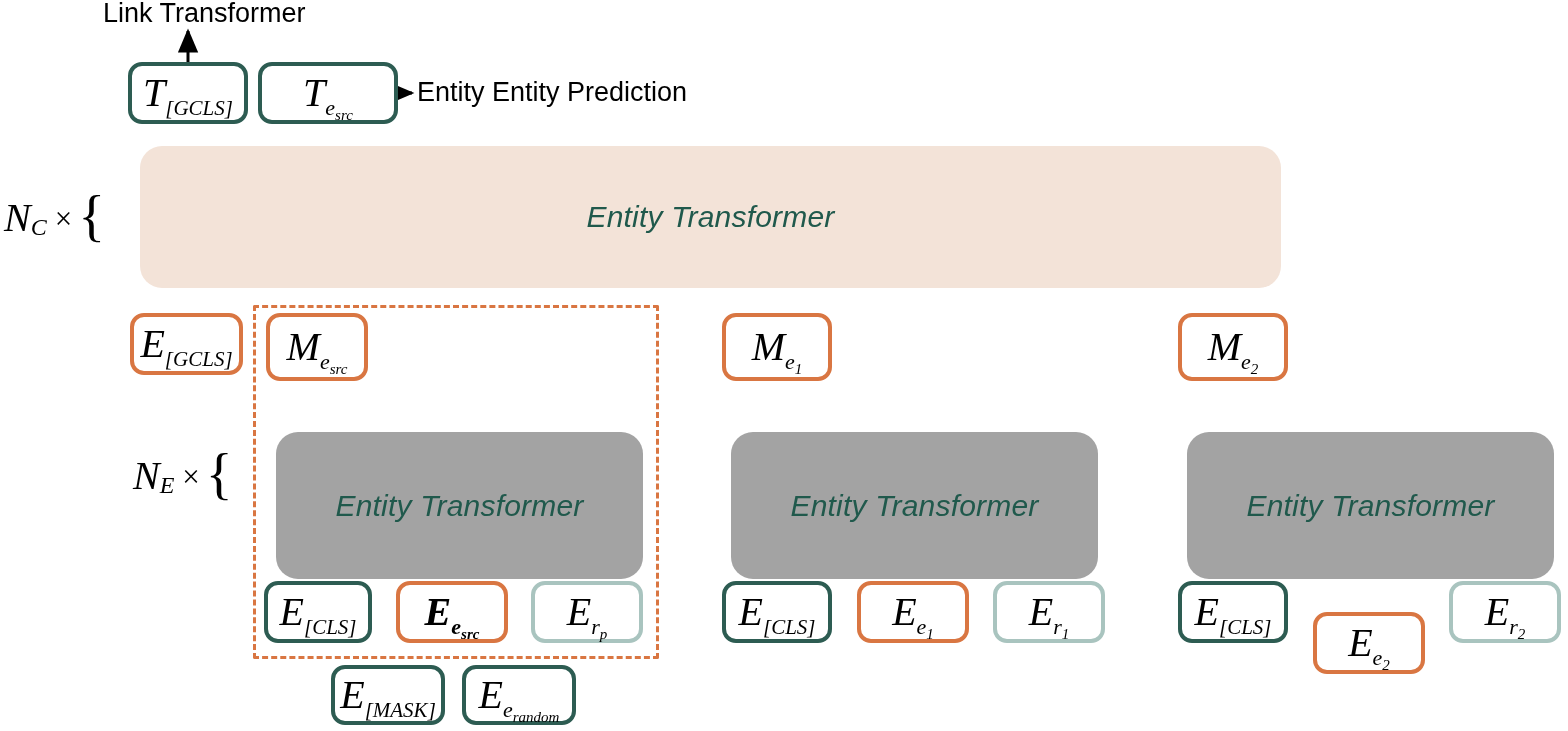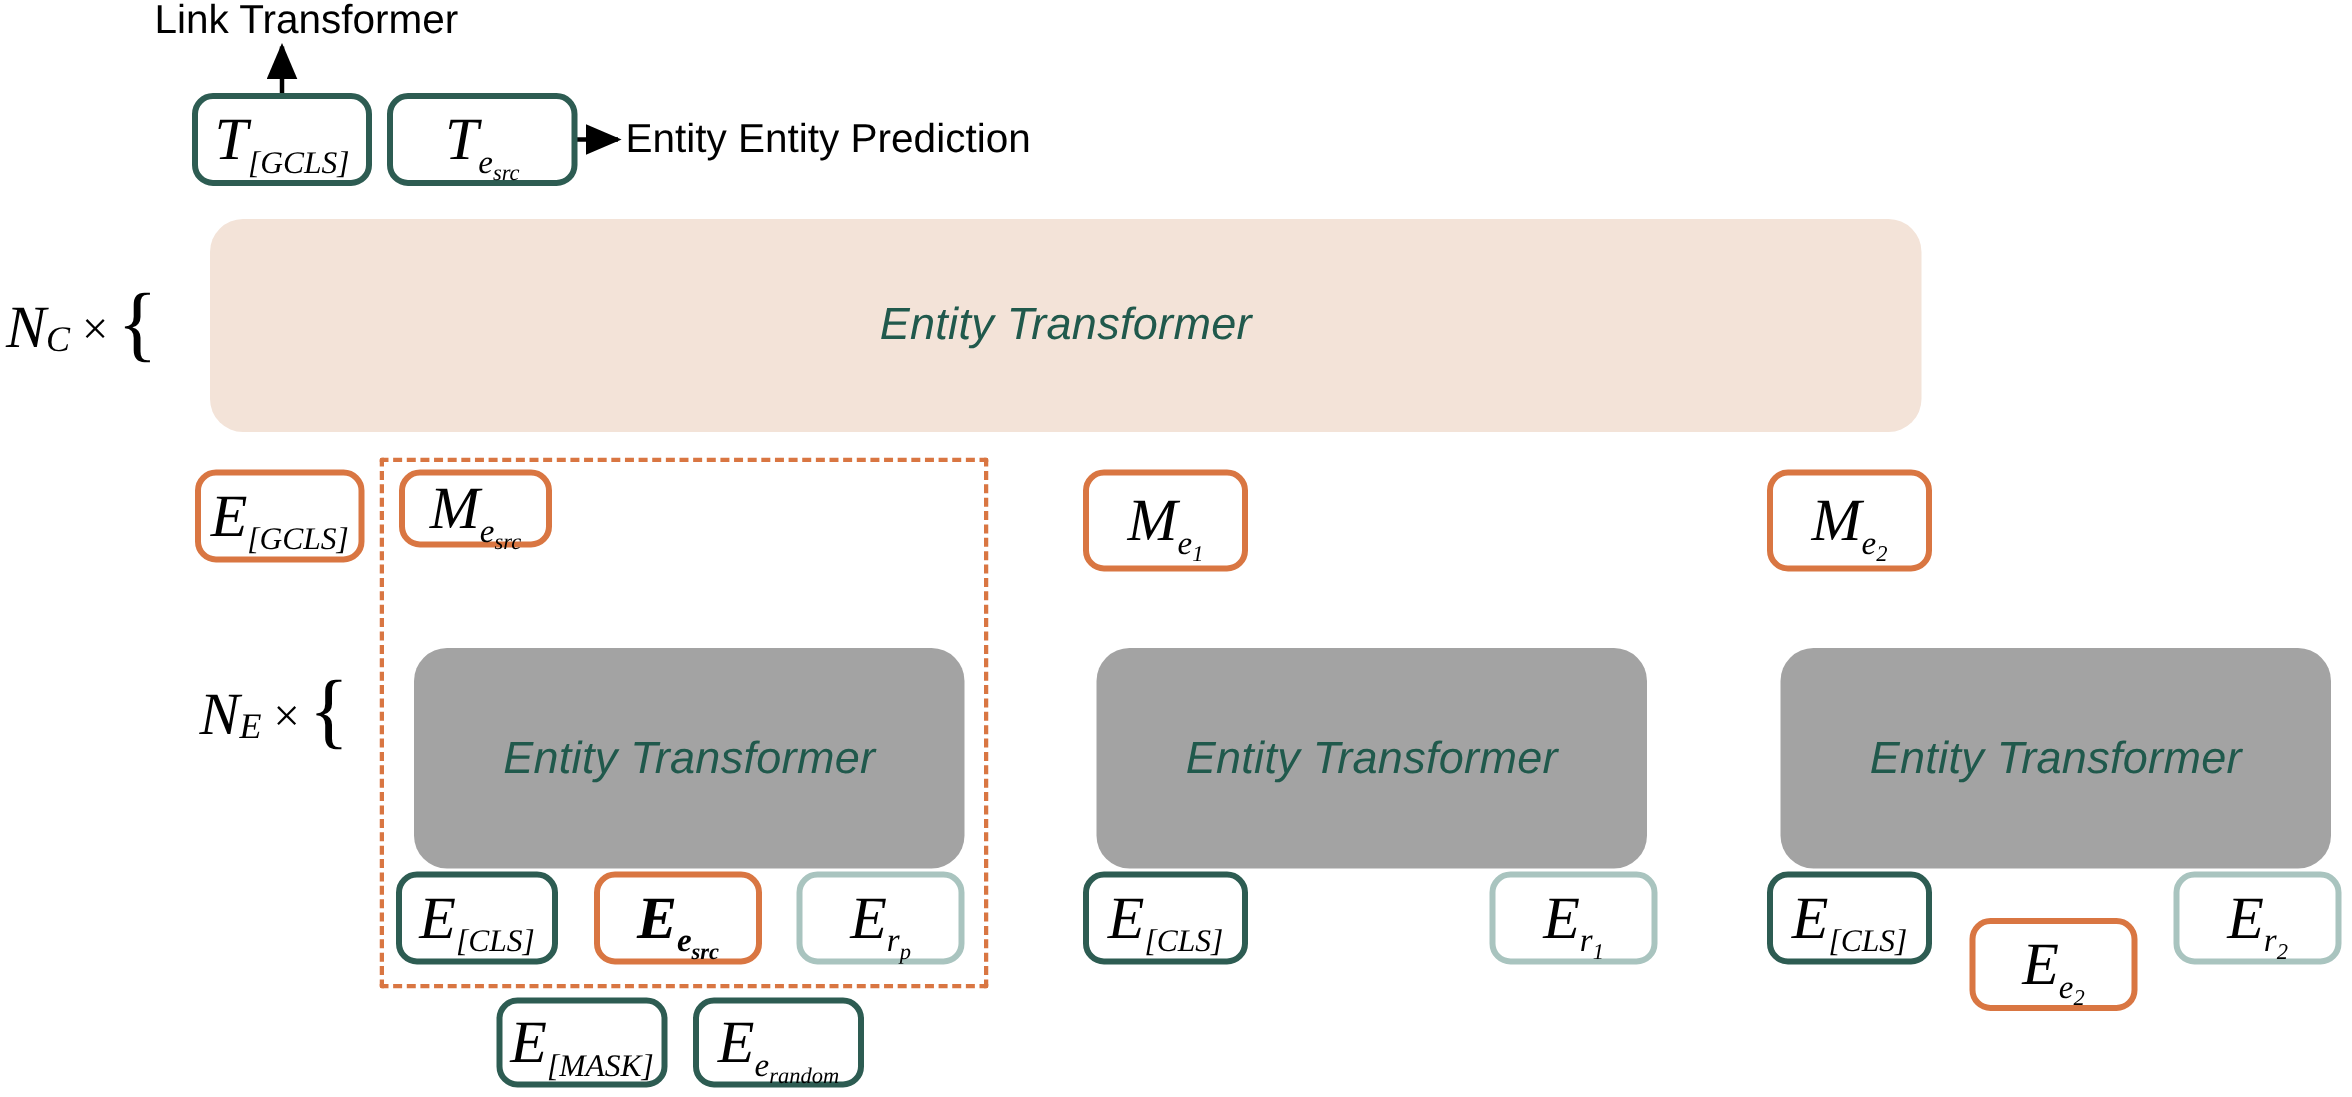--- a/index.html
+++ b/index.html
@@ -118,42 +118,42 @@
   </svg>
 
   <div class="abs plain-label" style="left:103px;top:0px;">Link Transformer</div>
 
   <div class="abs plain-label" style="left:417px;top:79px;">Entity Entity Prediction</div>
 
   <div class="abs tok green" style="left:128px;top:62px;width:120px;height:62px;">
     <span class="math"><span class="base">T</span><span class="subu">[GCLS]</span></span>
   </div>
 
-  <div class="abs tok green" style="left:258px;top:62px;width:127px;height:62px;">
+  <div class="abs tok green" style="left:258px;top:62px;width:140px;height:62px;">
     <span class="math"><span class="base">T</span><span class="sub">e<span class="sub2">src</span></span></span>
   </div>
 
   <div class="abs rep" style="left:4px;top:196px;">
     <span class="n">N</span>
       <span class="nsub">C</span>
       <span class="times">×</span>
       <span class="brace">{</span>
   </div>
 
   <div class="abs block ctx-block" style="left:140px;top:146px;width:1141px;height:142px;">
     <span>Entity Transformer</span>
   </div>
 
   <div class="abs dashed" style="left:253px;top:305px;width:406px;height:354px;"></div>
 
   <div class="abs tok orange" style="left:130px;top:313px;width:113px;height:62px;">
     <span class="math"><span class="base">E</span><span class="subu">[GCLS]</span></span>
   </div>
 
-  <div class="abs tok orange" style="left:266px;top:313px;width:102px;height:52px;">
+  <div class="abs tok orange" style="left:266px;top:313px;width:102px;height:68px;">
     <span class="math"><span class="base">M</span><span class="sub">e<span class="sub2">src</span></span></span>
   </div>
 
   <div class="abs rep" style="left:133px;top:454px;">
     <span class="n">N</span>
       <span class="nsub">E</span>
       <span class="times">×</span>
       <span class="brace">{</span>
   </div>
 
@@ -182,20 +182,23 @@
     <span class="math"><span class="base">M</span><span class="sub">e<span class="sub2">1</span></span></span>
   </div>
 
   <div class="abs block ent-block" style="left:731px;top:404px;width:367px;height:147px;">
     <span>Entity Transformer</span>
   </div>
 
   <div class="abs tok green" style="left:722px;top:581px;width:110px;height:62px;">
     <span class="math"><span class="base">E</span><span class="subu">[CLS]</span></span>
   </div>
+  <div class="abs tok orange" style="left:857px;top:581px;width:112px;height:62px;">
+    <span class="math"><span class="base">E</span><span class="sub">e<span class="sub2">1</span></span></span>
+  </div>
   <div class="abs tok pale" style="left:993px;top:581px;width:112px;height:62px;">
     <span class="math"><span class="base">E</span><span class="sub">r<span class="sub2">1</span></span></span>
   </div>
 
   <div class="abs tok orange" style="left:1178px;top:313px;width:110px;height:68px;">
     <span class="math"><span class="base">M</span><span class="sub">e<span class="sub2">2</span></span></span>
   </div>
 
   <div class="abs block ent-block" style="left:1187px;top:404px;width:367px;height:147px;">
     <span>Entity Transformer</span>

